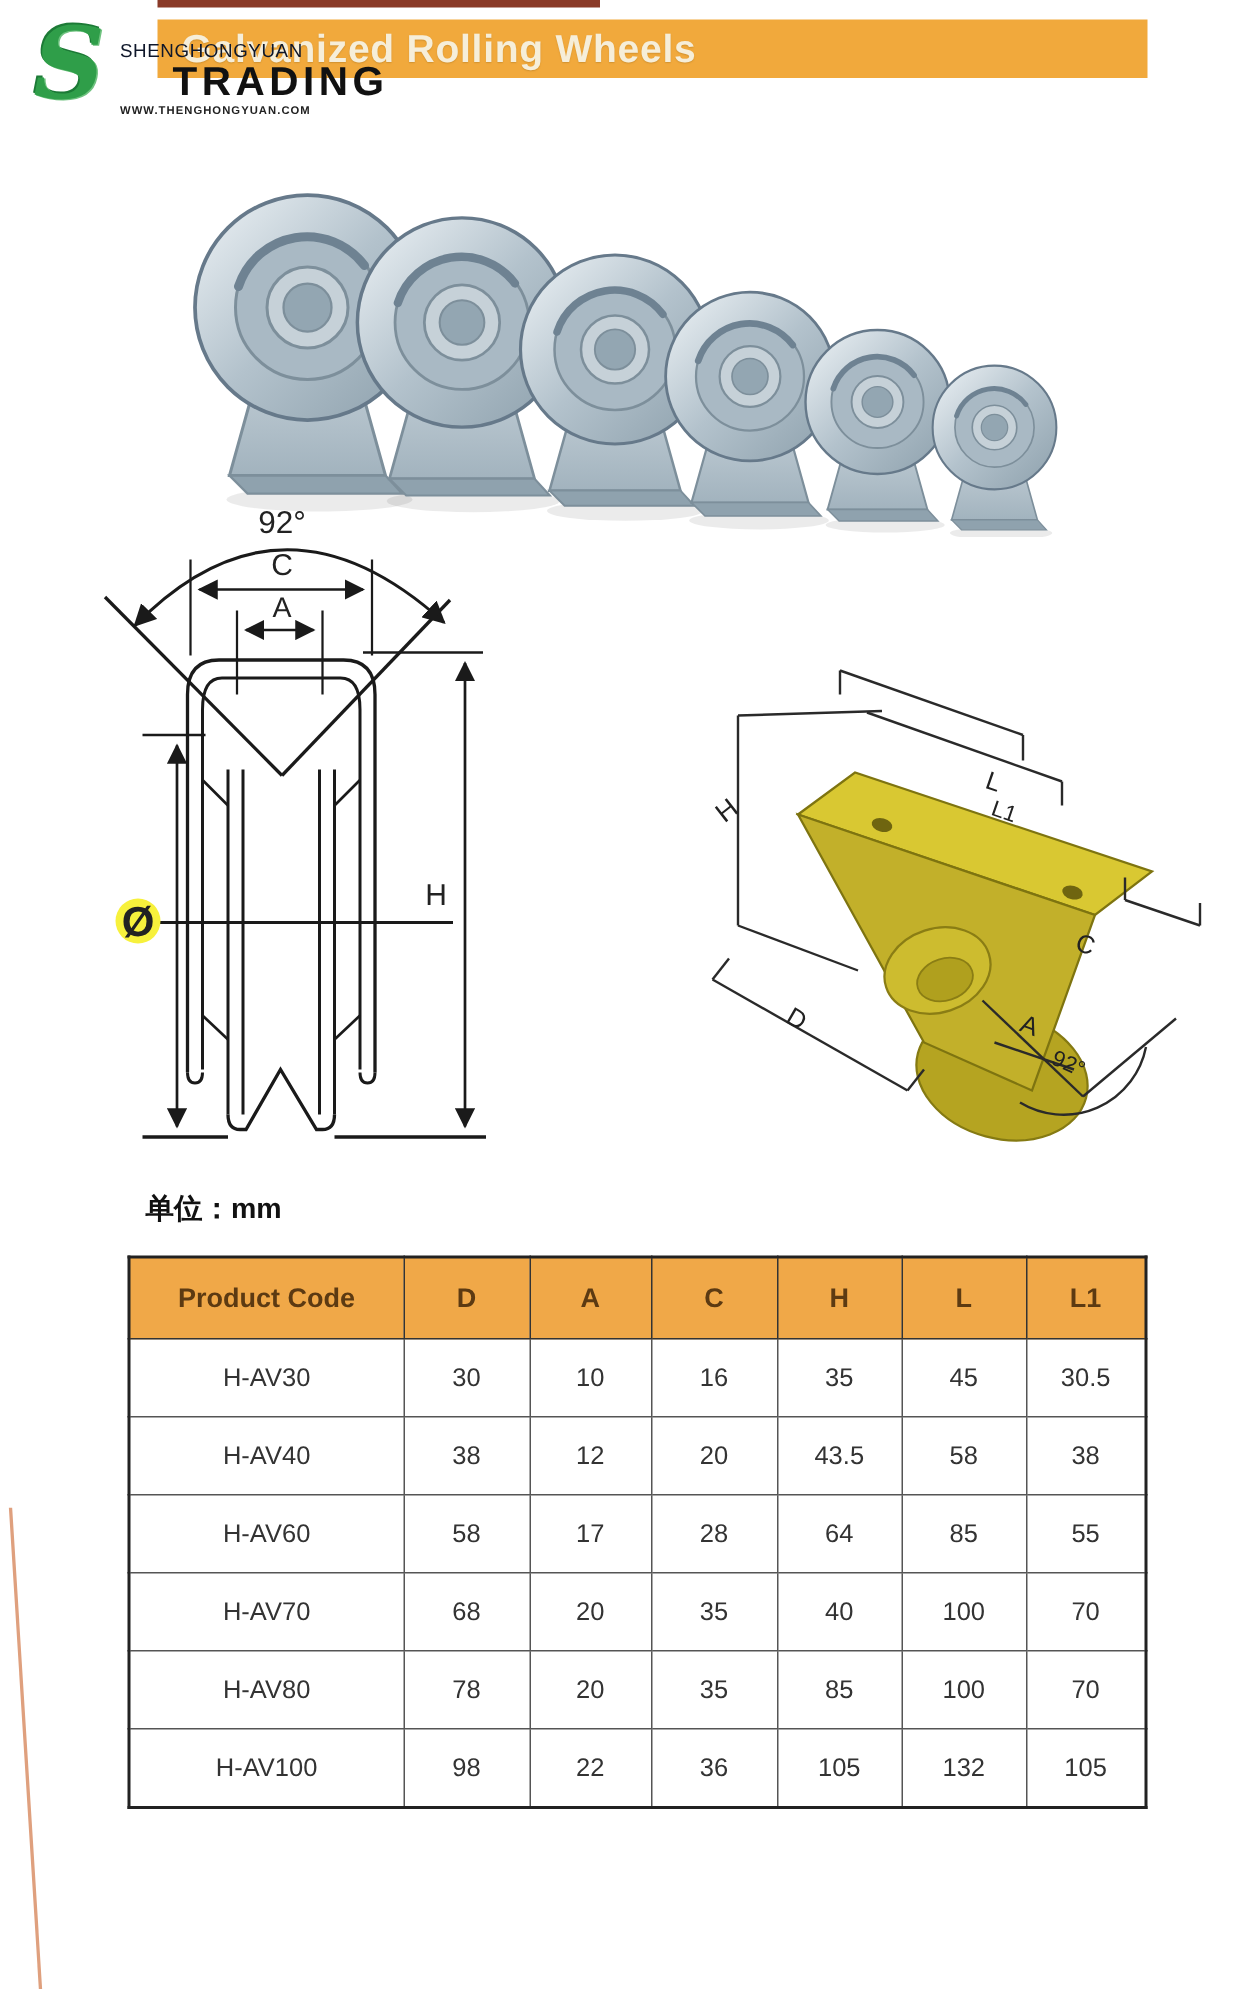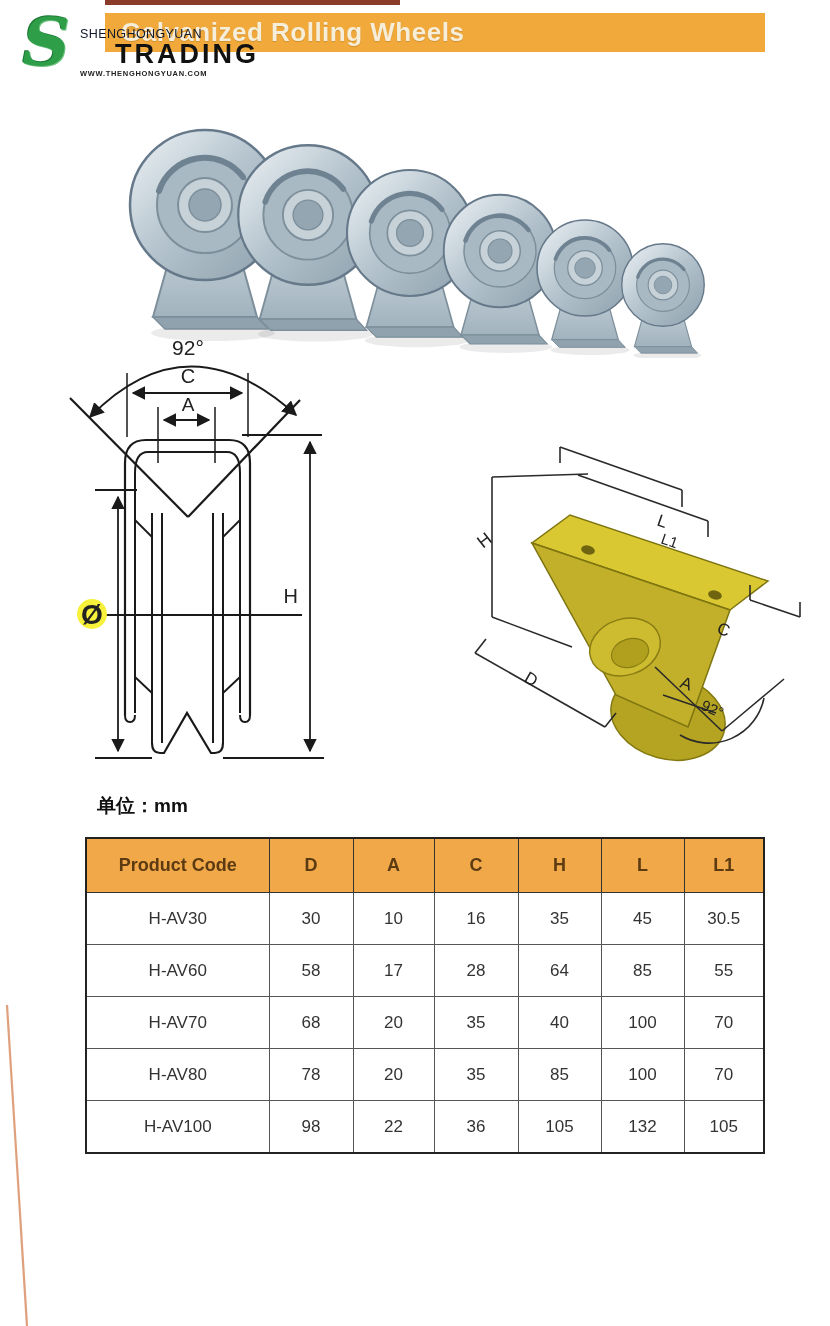--- a/index.html
+++ b/index.html
@@ -202,20 +202,29 @@
           <tr>
             <td>H-AV30</td>
             <td>30</td>
             <td>10</td>
             <td>16</td>
             <td>35</td>
             <td>45</td>
             <td>30.5</td>
           </tr>
           <tr>
+            <td>H-AV40</td>
+            <td>38</td>
+            <td>12</td>
+            <td>20</td>
+            <td>43.5</td>
+            <td>58</td>
+            <td>38</td>
+          </tr>
+          <tr>
             <td>H-AV60</td>
             <td>58</td>
             <td>17</td>
             <td>28</td>
             <td>64</td>
             <td>85</td>
             <td>55</td>
           </tr>
           <tr>
             <td>H-AV70</td>

